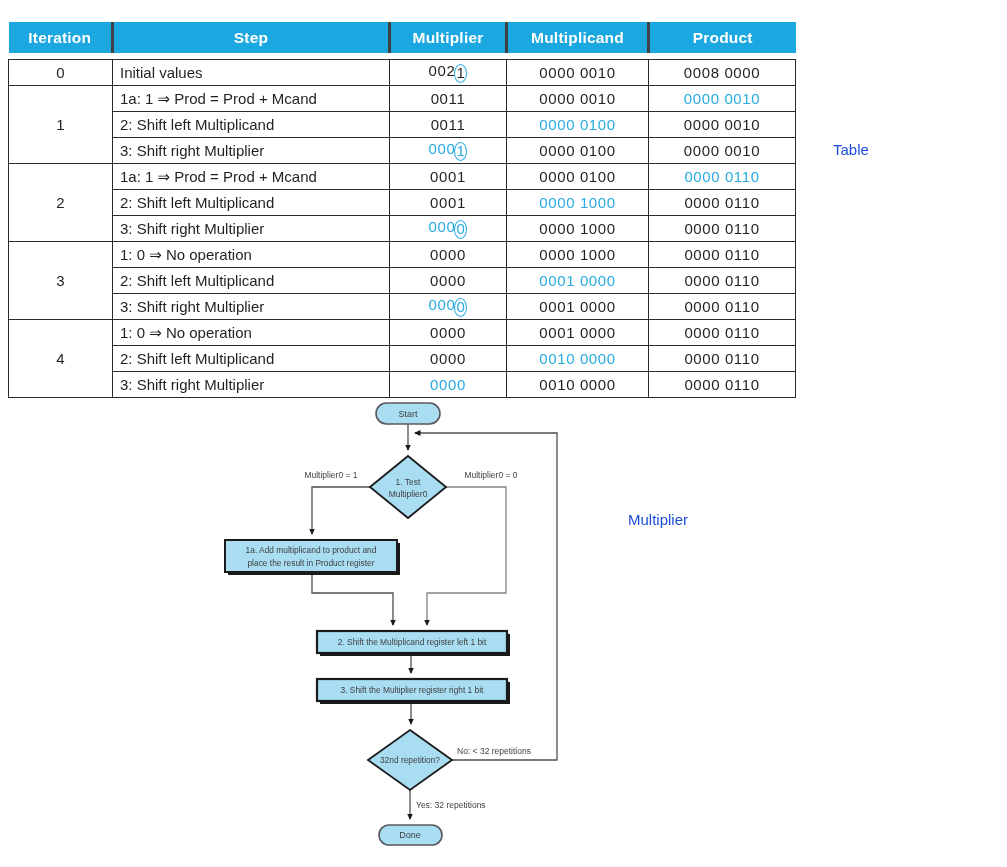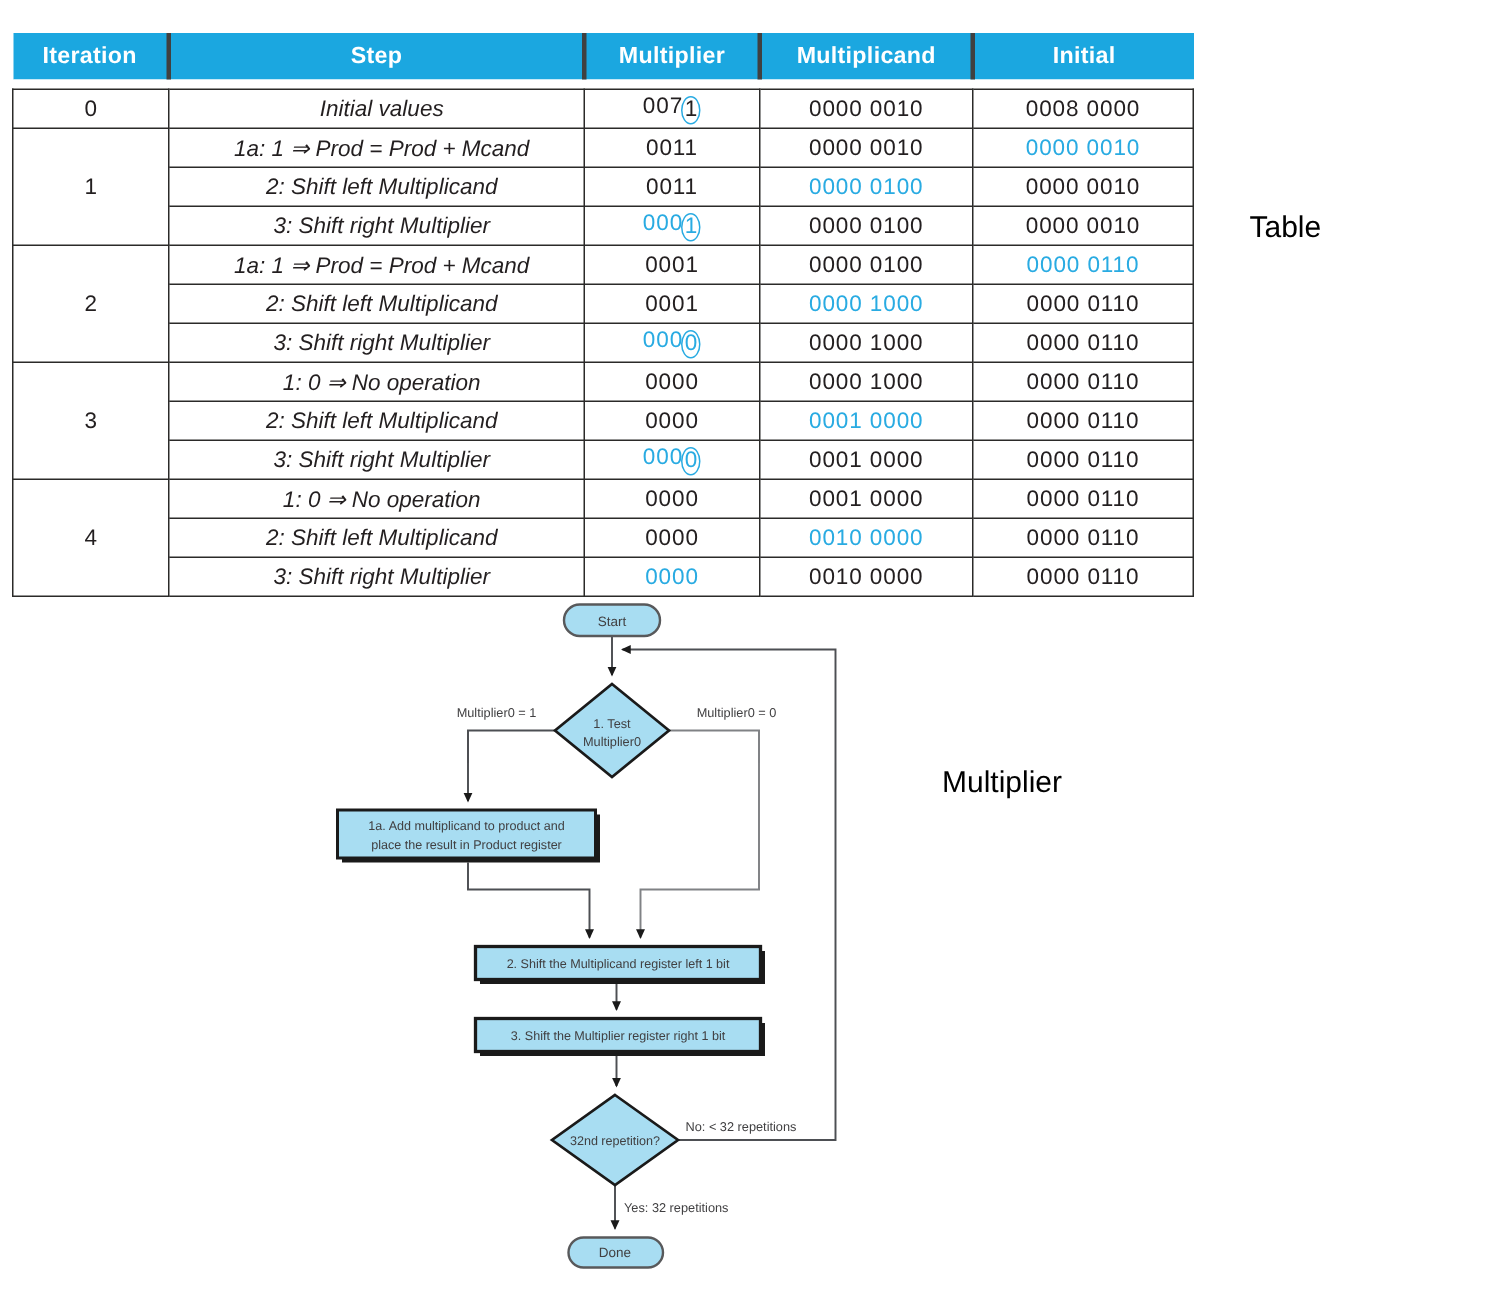--- a/index.html
+++ b/index.html
@@ -8,30 +8,30 @@
 
   
   table.mult{position:absolute;left:8px;top:22px;border-collapse:collapse;table-layout:fixed;}
   table.mult th{background:#1ba7e0;color:#fff;font-weight:bold;font-size:15.5px;
                 height:29px;text-align:center;border:none;letter-spacing:.2px;}
   table.mult th + th{border-left:3px solid #404040;}
   table.mult tr.spacer td{border:none;height:6px;background:#fff;padding:0;}
   table.mult tbody td{border:1px solid #2b2a29;height:25px;font-size:15px;
                       padding:0;vertical-align:middle;}
   td.it{text-align:center;vertical-align:top;line-height:24px;}
-  td.st{text-align:center;padding-left:7px !important;font-style:italic;}
+  td.st{text-align:left;padding-left:7px !important;}
   td.val{text-align:center;letter-spacing:.6px;}
   .hl{color:#29abe2;}
   .circled{display:inline-block;border:1.5px solid #29abe2;border-radius:50%;
            min-width:11px;height:17px;line-height:16px;text-align:center;
            vertical-align:-2px;margin-left:-1px;}
   .circled:empty{display:none;}
 
   
-  .side-label{position:absolute;font-size:20px;color:#000000;}
+  .side-label{position:absolute;font-size:15px;color:#1d4ed8;}
   #lbl-table{left:833px;top:141px;}
   #lbl-flow{left:628px;top:511px;}
 
   
   svg text{font-family:"Liberation Sans",sans-serif;fill:#414042;}
 </style>
 </head>
 <body>
 
 <div class="canvas">
@@ -43,31 +43,31 @@
         <col style="width:117px">
         <col style="width:142px">
         <col style="width:147px">
       </colgroup>
     <thead>
       <tr>
         <th>Iteration</th>
         <th>Step</th>
         <th>Multiplier</th>
         <th>Multiplicand</th>
-        <th>Initial</th>
+        <th>Product</th>
       </tr>
       <tr class="spacer">
           <td colspan="5"></td>
         </tr>
     </thead>
     <tbody>
       <tr>
         <td class="it">0</td>
         <td class="st">Initial values</td>
-        <td class="val"><span>007</span><span class="circled">1</span></td>
+        <td class="val"><span>002</span><span class="circled">1</span></td>
         <td class="val">0000 0010</td>
         <td class="val">0008 0000</td>
       </tr>
       <tr>
         <td class="it" rowspan="3">1</td>
         <td class="st">1a: 1 ⇒ Prod = Prod + Mcand</td>
         <td class="val"><span>0011</span></td>
         <td class="val">0000 0010</td>
         <td class="val hl">0000 0010</td>
       </tr>

